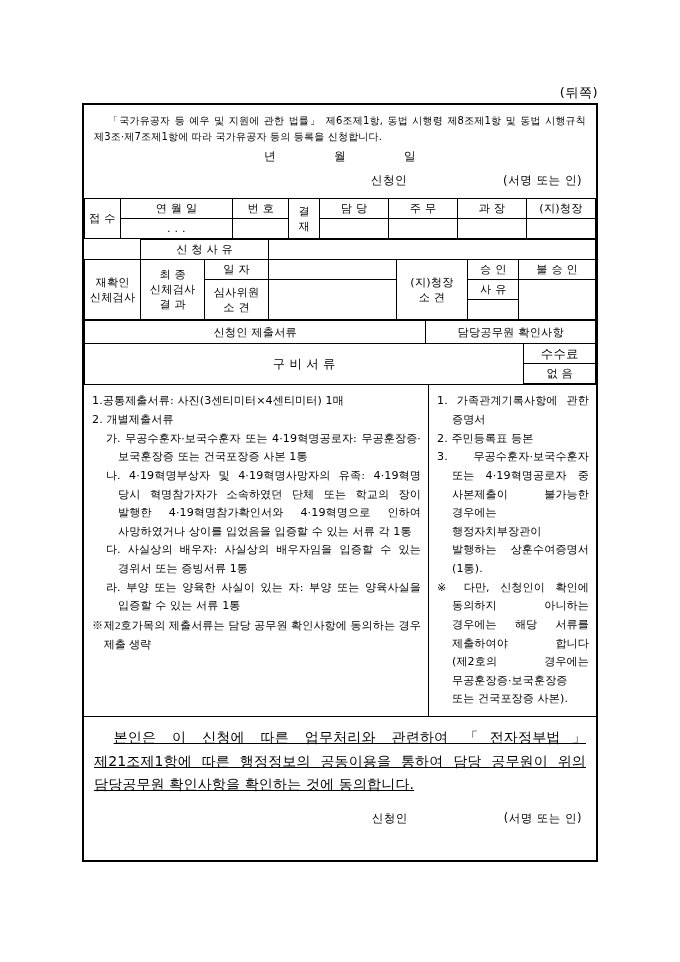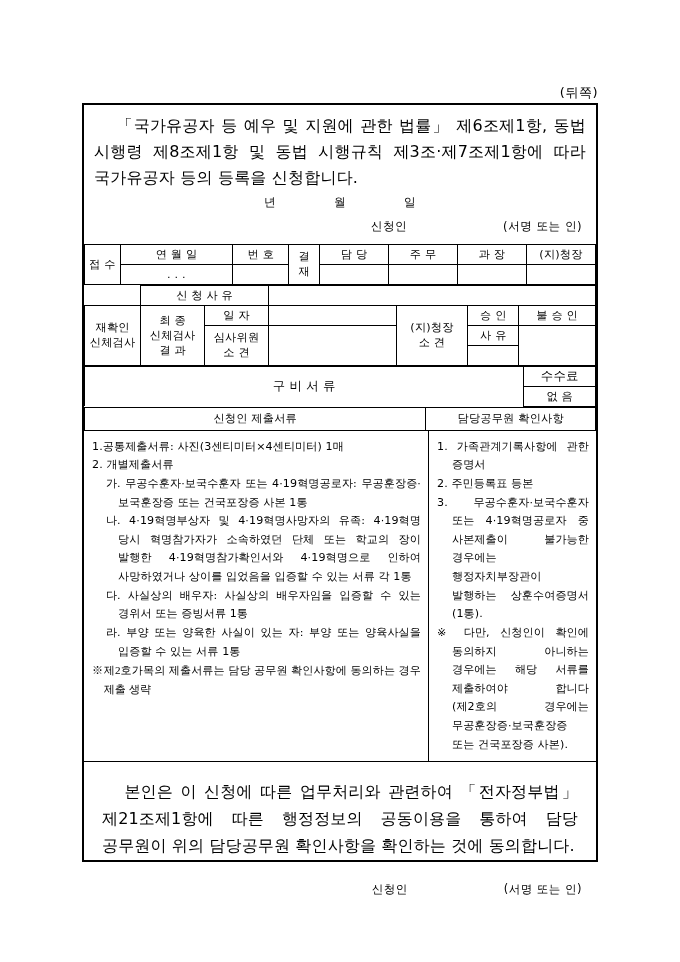--- a/index.html
+++ b/index.html
@@ -41,21 +41,21 @@
     flex-direction: column;
   }
 
   
   .intro {
     padding: 8px 10px 0 10px;
     box-sizing: border-box;
   }
   .intro p {
     margin: 0;
-    font-size: 16px;
+    font-size: 10px;
     line-height: 1.62;
     letter-spacing: 0.2px;
     text-align: justify;
     text-indent: 1.4em;
     word-break: keep-all;
   }
   .date-line {
     margin-top: 4px;
     text-align: center;
     font-size: 11.6px;
@@ -164,27 +164,28 @@
 
   
   .consent {
     padding: 9px 10px 6px 10px;
     box-sizing: border-box;
     flex: 1 1 auto;
     display: flex;
     flex-direction: column;
   }
   .consent p {
-    margin: 8px;
-    font-size: 16px;
+    margin: 0;
+    font-size: 14px;
     line-height: 1.68;
     letter-spacing: 0.15px;
     text-align: justify;
     text-indent: 1.4em;
     word-break: keep-all;
+    text-decoration: underline;
   }
   .consent-sign {
     margin-top: 14px;
     font-size: 11.5px;
     display: flex;
     justify-content: flex-end;
     align-items: baseline;
     padding-right: 4px;
   }
   .consent-sign .lbl { margin-right: 96px; letter-spacing: 0.5px; }
@@ -297,43 +298,43 @@
         <td rowspan="2" class="noborder-r"></td>
       </tr>
       <tr>
         <td></td>
       </tr>
     </tbody>
       </table>
 
     <table class="grid" style="border-top:none">
       <colgroup>
+          <col style="width:66.8%">
+          <col style="width:33.2%">
+        </colgroup>
+      <tbody>
+          <tr>
+        <td class="noborder-l" style="height:20px;border-bottom:none">신청인 제출서류</td>
+        <td class="noborder-r" style="height:20px;border-bottom:none">담당공무원 확인사항</td>
+      </tr>
+    </tbody>
+      </table>
+
+    <table class="grid" style="border-top:none">
+      <colgroup>
           <col style="width:86%">
           <col style="width:14%">
         </colgroup>
       <tbody>
           <tr class="docs-title">
         <td rowspan="2" class="noborder-l" style="border-bottom:none">구    비    서    류</td>
         <td class="noborder-r fee-cell">수수료</td>
       </tr>
       <tr>
         <td class="noborder-r fee-cell">없  음</td>
-      </tr>
-    </tbody>
-      </table>
-
-    <table class="grid" style="border-top:none">
-      <colgroup>
-          <col style="width:66.8%">
-          <col style="width:33.2%">
-        </colgroup>
-      <tbody>
-          <tr>
-        <td class="noborder-l" style="height:20px;border-bottom:none">신청인 제출서류</td>
-        <td class="noborder-r" style="height:20px;border-bottom:none">담당공무원 확인사항</td>
       </tr>
     </tbody>
       </table>
 
     <div class="req-body">
       <div class="req-left">
         <ul>
           <li class="lvl0">1.공통제출서류: 사진(3센티미터×4센티미터) 1매</li>
           <li class="lvl0">2. 개별제출서류</li>
           <li class="lvl1-hang">가. 무공수훈자·보국수훈자 또는 4·19혁명공로자: 무공훈장증·보국훈장증 또는 건국포장증 사본 1통</li>

